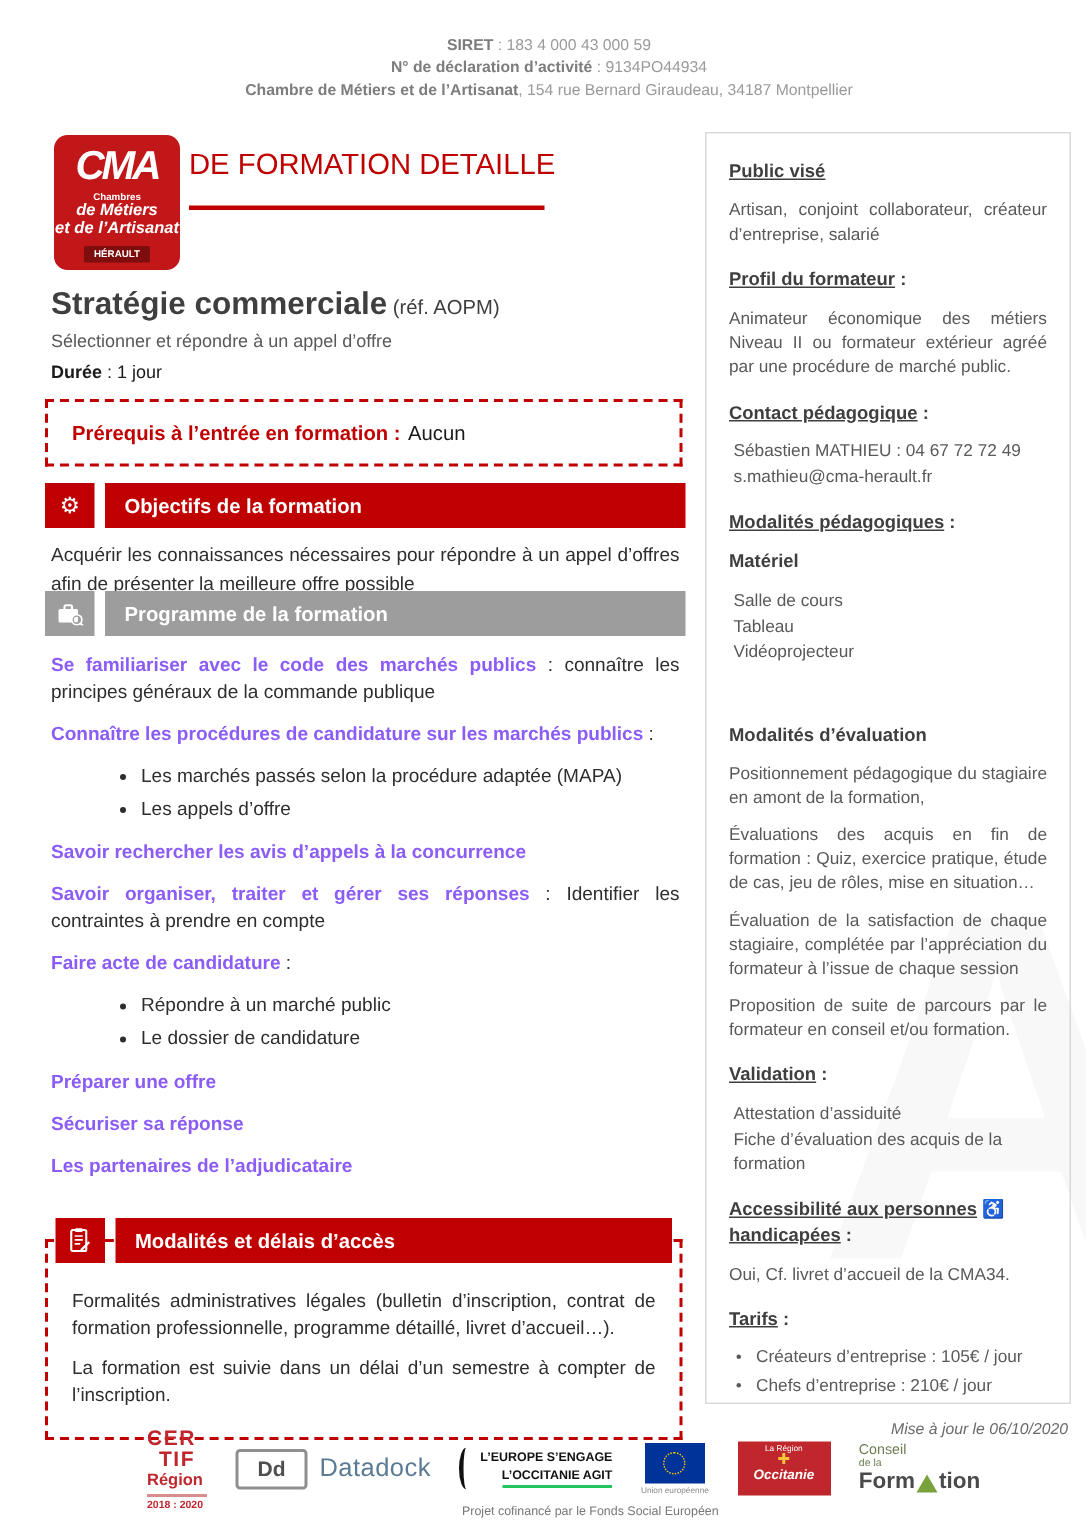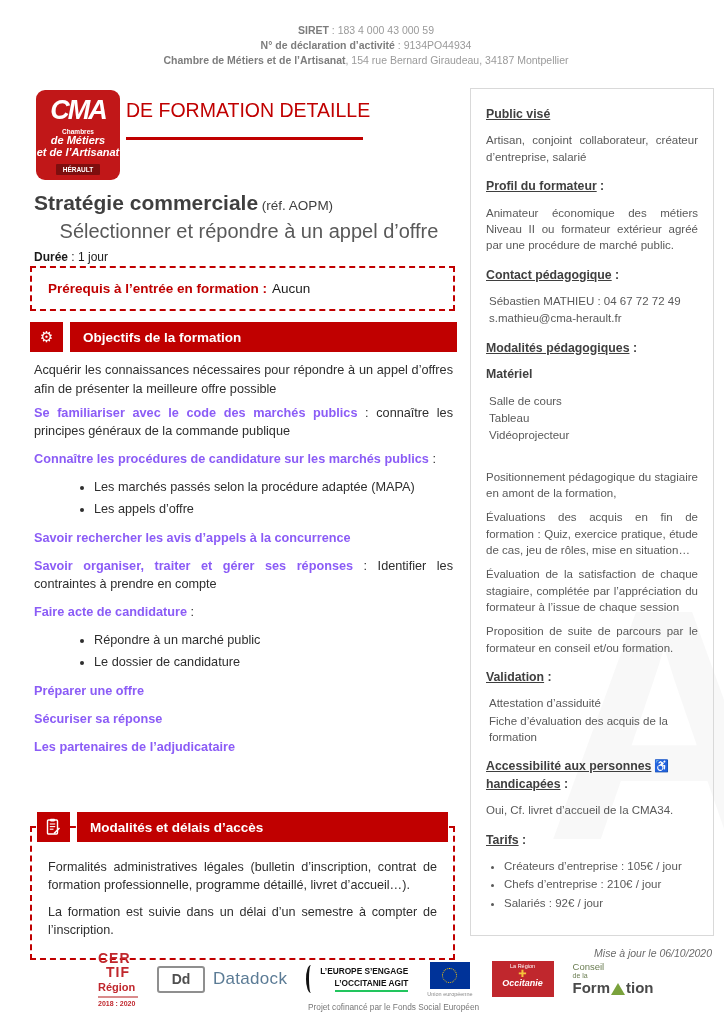--- a/index.html
+++ b/index.html
@@ -26,21 +26,21 @@
   .cma-badge{display:inline-block;background:#7E0E0E;font-size:6.5px;font-weight:bold;padding:2px 7px;margin-top:4px;border-radius:1px;}
   .brand-titles{position:absolute;left:126px;top:90px;}
   .brand-title1{font-size:34px;font-weight:bold;color:var(--accent-red);line-height:1.05;}
   .brand-title2{font-size:19.5px;color:var(--accent-red);margin-top:9px;}
   .brand-rule{width:237px;height:3px;background:var(--accent-red);margin-top:15px;}
 
   
   .course{position:absolute;left:34px;top:191px;width:430px;}
   .course-title{font-size:21px;font-weight:bold;color:var(--text-dark);}
   .course-ref{font-size:13.5px;color:var(--text-dark);}
-  .course-sub{font-size:20px;color:var(--text-gray);margin-top:5px;text-align:center;}
+  .course-sub{font-size:12px;color:var(--text-gray);margin-top:5px;}
   .course-dur{font-size:12px;color:#1a1a1a;margin-top:7px;}
 
   
   .prereq{position:absolute;left:30px;top:266px;width:425px;border:2px dashed var(--accent-red);padding:13px 16px;font-size:13.5px;background:#fff;}
   .prereq .lbl{color:var(--accent-red);font-weight:bold;margin-right:5px;}
   .prereq .val{color:#1a1a1a;}
 
   
   .sec{display:flex;align-items:stretch;height:30px;}
   .sec-icon{width:33px;background:var(--accent-red);color:#fff;display:flex;align-items:center;justify-content:center;font-size:15px;flex:none;}
@@ -156,20 +156,32 @@
     <div class="sec">
       <div class="sec-icon">
           <span>⚙</span>
         </div>
       <div class="sec-banner">Objectifs de la formation</div>
     </div>
     <p>Acquérir les connaissances nécessaires pour répondre à un appel d’offres afin de présenter la meilleure offre possible</p>
   </div>
 
   <div id="programme">
+    <div class="sec gray">
+      <div class="sec-icon">
+        <svg width="18" height="15" viewBox="0 0 18 15" aria-hidden="true">
+          <rect x="1" y="4" width="13" height="9" rx="1" fill="#fff"></rect>
+          <path d="M5 4 V2.5 A1 1 0 0 1 6 1.5 H9 A1 1 0 0 1 10 2.5 V4" stroke="#fff" stroke-width="1.4" fill="none"></path>
+          <circle cx="13.2" cy="11.2" r="2.6" fill="none" stroke="#9D9D9D" stroke-width="1.2"></circle>
+          <circle cx="13.2" cy="11.2" r="3.4" fill="none" stroke="#fff" stroke-width="1.1"></circle>
+          <line x1="15.6" y1="13.6" x2="17.3" y2="15" stroke="#fff" stroke-width="1.3"></line>
+        </svg>
+      </div>
+      <div class="sec-banner">Programme de la formation</div>
+    </div>
     <div class="prog-body">
       <p><b>Se familiariser avec le code des marchés publics</b><span> : connaître les principes généraux de la commande publique</span></p>
       <p><b>Connaître les procédures de candidature sur les marchés publics</b><span> :</span></p>
       <ul>
         <li>Les marchés passés selon la procédure adaptée (MAPA)</li>
         <li>Les appels d’offre</li>
       </ul>
       <p><b>Savoir rechercher les avis d’appels à la concurrence</b><span></span></p>
       <p><b>Savoir organiser, traiter et gérer ses réponses</b><span> : Identifier les contraintes à prendre en compte</span></p>
       <p><b>Faire acte de candidature</b><span> :</span></p>
@@ -213,20 +225,21 @@
     <div class="sb-line">s.mathieu@cma-herault.fr</div>
 
     <div class="sb-title"><span class="u">Modalités pédagogiques</span><span> :</span></div>
     <div class="sb-title" style="margin-top:8px;">Matériel</div>
     <div class="sb-line">Salle de cours</div>
     <div class="sb-line">Tableau</div>
     <div class="sb-line">Vidéoprojecteur</div>
 
     <div class="sb-gap"></div>
 
+    <div class="sb-title">Modalités d’évaluation</div>
     <p class="sb-p">Positionnement pédagogique du stagiaire en amont de la formation,</p>
     <p class="sb-p" style="margin-top:8px;">Évaluations des acquis en fin de formation : Quiz, exercice pratique, étude de cas, jeu de rôles, mise en situation…</p>
     <p class="sb-p" style="margin-top:8px;">Évaluation de la satisfaction de chaque stagiaire, complétée par l’appréciation du formateur à l’issue de chaque session</p>
     <p class="sb-p" style="margin-top:8px;">Proposition de suite de parcours par le formateur en conseil et/ou formation.</p>
 
     <div class="sb-title"><span class="u">Validation</span><span> :</span></div>
     <div class="sb-line">Attestation d’assiduité</div>
     <div class="sb-line">Fiche d’évaluation des acquis de la formation</div>
 
     <div class="sb-title">

